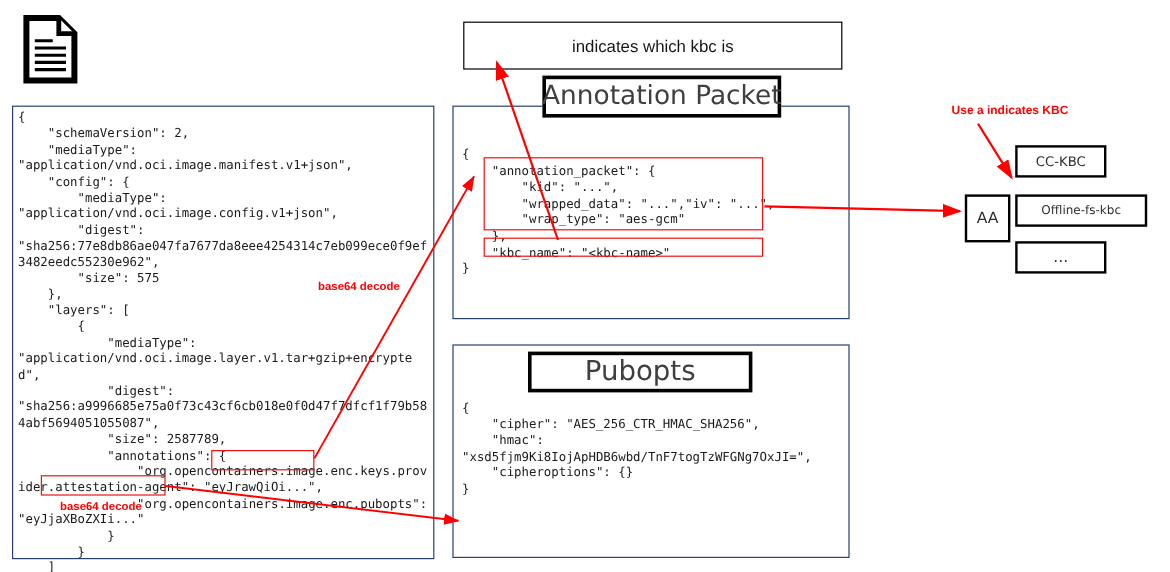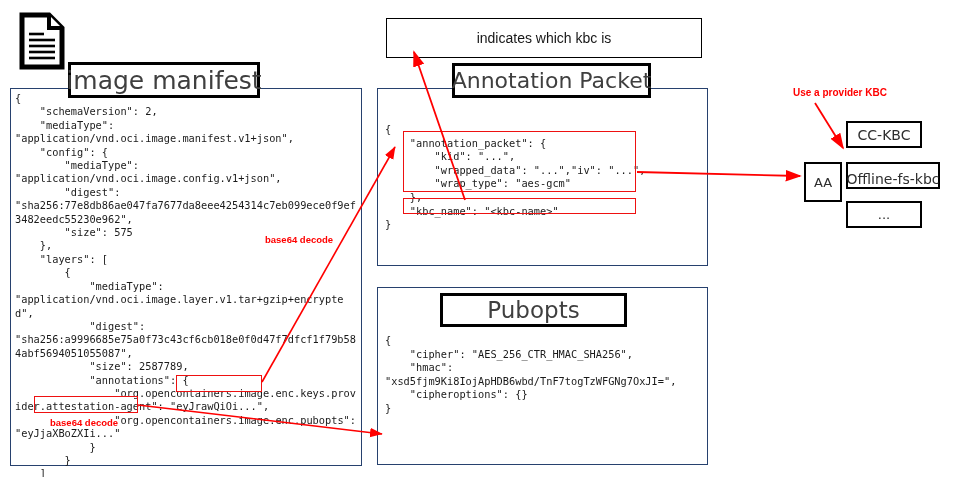--- a/index.html
+++ b/index.html
@@ -136,23 +136,20 @@
       <line x1="11" y1="40" x2="37" y2="40"></line>
       <line x1="11" y1="46" x2="37" y2="46"></line>
     </g>
   </svg>
 
   <div class="banner" style="left:386px; top:18px; width:316px; height:40px; font-size:14px;">
     <span>indicates which kbc is</span>
   </div>
 
   <div class="panel" style="left:10px; top:88px; width:352px; height:378px;"></div>
-  <div class="plaque" style="left:68px; top:62px; width:192px; height:36px; font-size:25px;">
-    <span>image manifest</span>
-  </div>
   <div class="code" style="left:15px; top:92px; width:342px; font-size:10.3px; line-height:13.4px;">{
     "schemaVersion": 2,
     "mediaType":
 "application/vnd.oci.image.manifest.v1+json",
     "config": {
         "mediaType":
 "application/vnd.oci.image.config.v1+json",
         "digest":
 "sha256:77e8db86ae047fa7677da8eee4254314c7eb099ece0f9ef3482eedc55230e962",
         "size": 575
@@ -198,31 +195,31 @@
   <div class="plaque" style="left:440px; top:293px; width:187px; height:34px; font-size:23px;">
     <span>Pubopts</span>
   </div>
   <div class="code" style="left:385px; top:334px; width:316px; font-size:10.3px; line-height:13.6px;">{
     "cipher": "AES_256_CTR_HMAC_SHA256",
     "hmac":
 "xsd5fjm9Ki8IojApHDB6wbd/TnF7togTzWFGNg7OxJI=",
     "cipheroptions": {}
 }</div>
 
-  <div class="redlabel" style="left:793px; top:87px; font-size:10px;">Use a provider KBC</div>
+  <div class="redlabel" style="left:793px; top:87px; font-size:10px;">Use a indicates KBC</div>
 
   <div class="kbox" style="left:804px; top:162px; width:38px; height:40px; font-size:13px;">
     <span>AA</span>
   </div>
 
-  <div class="kbox" style="left:846px; top:121px; width:76px; height:27px; font-size:14px;">
+  <div class="kbox" style="left:846px; top:121px; width:76px; height:27px; font-size:11px;">
     <span>CC-KBC</span>
   </div>
 
-  <div class="kbox" style="left:846px; top:162px; width:94px; height:27px; font-size:14px;align-items:flex-end;">
+  <div class="kbox" style="left:846px; top:162px; width:110px; height:27px; font-size:10px;">
     <span>Offline-fs-kbc</span>
   </div>
 
   <div class="kbox" style="left:846px; top:201px; width:76px; height:27px; font-size:13px;">
     <span>...</span>
   </div>
 
   <svg id="arrows" viewBox="0 0 975 477">
     <defs>
       <marker id="ah" markerWidth="9" markerHeight="9" refX="7.5" refY="3" orient="auto" markerUnits="strokeWidth">

